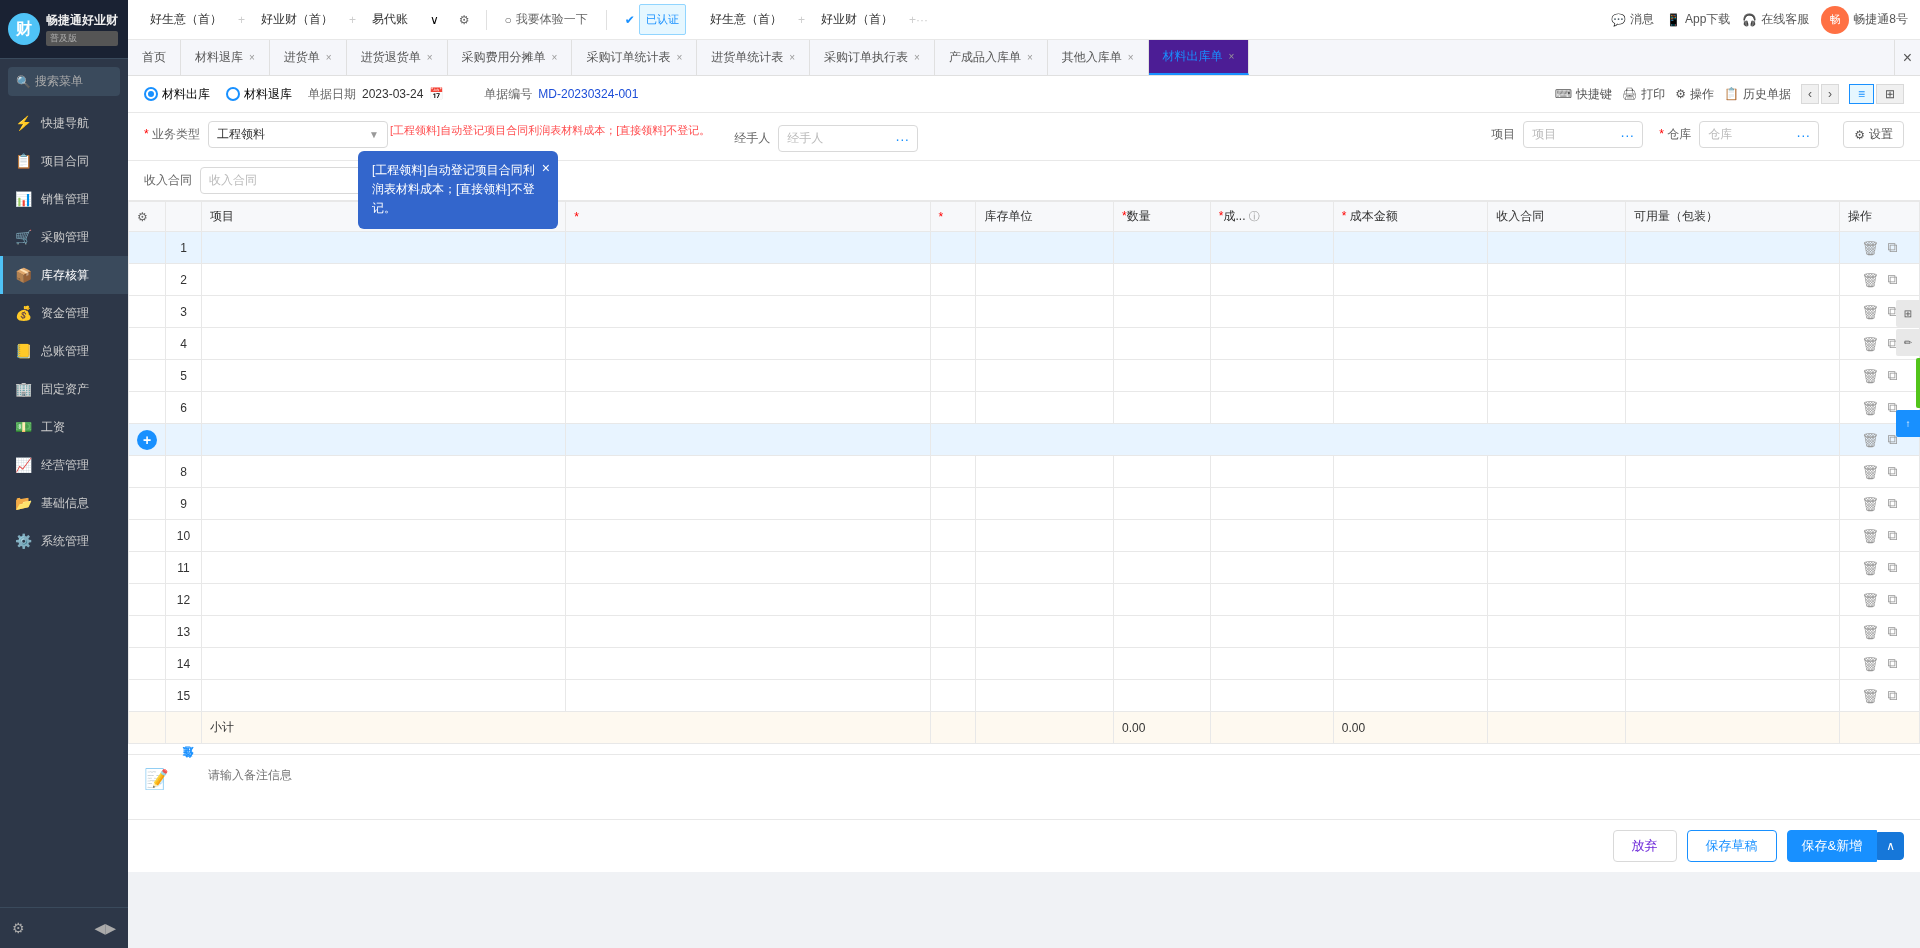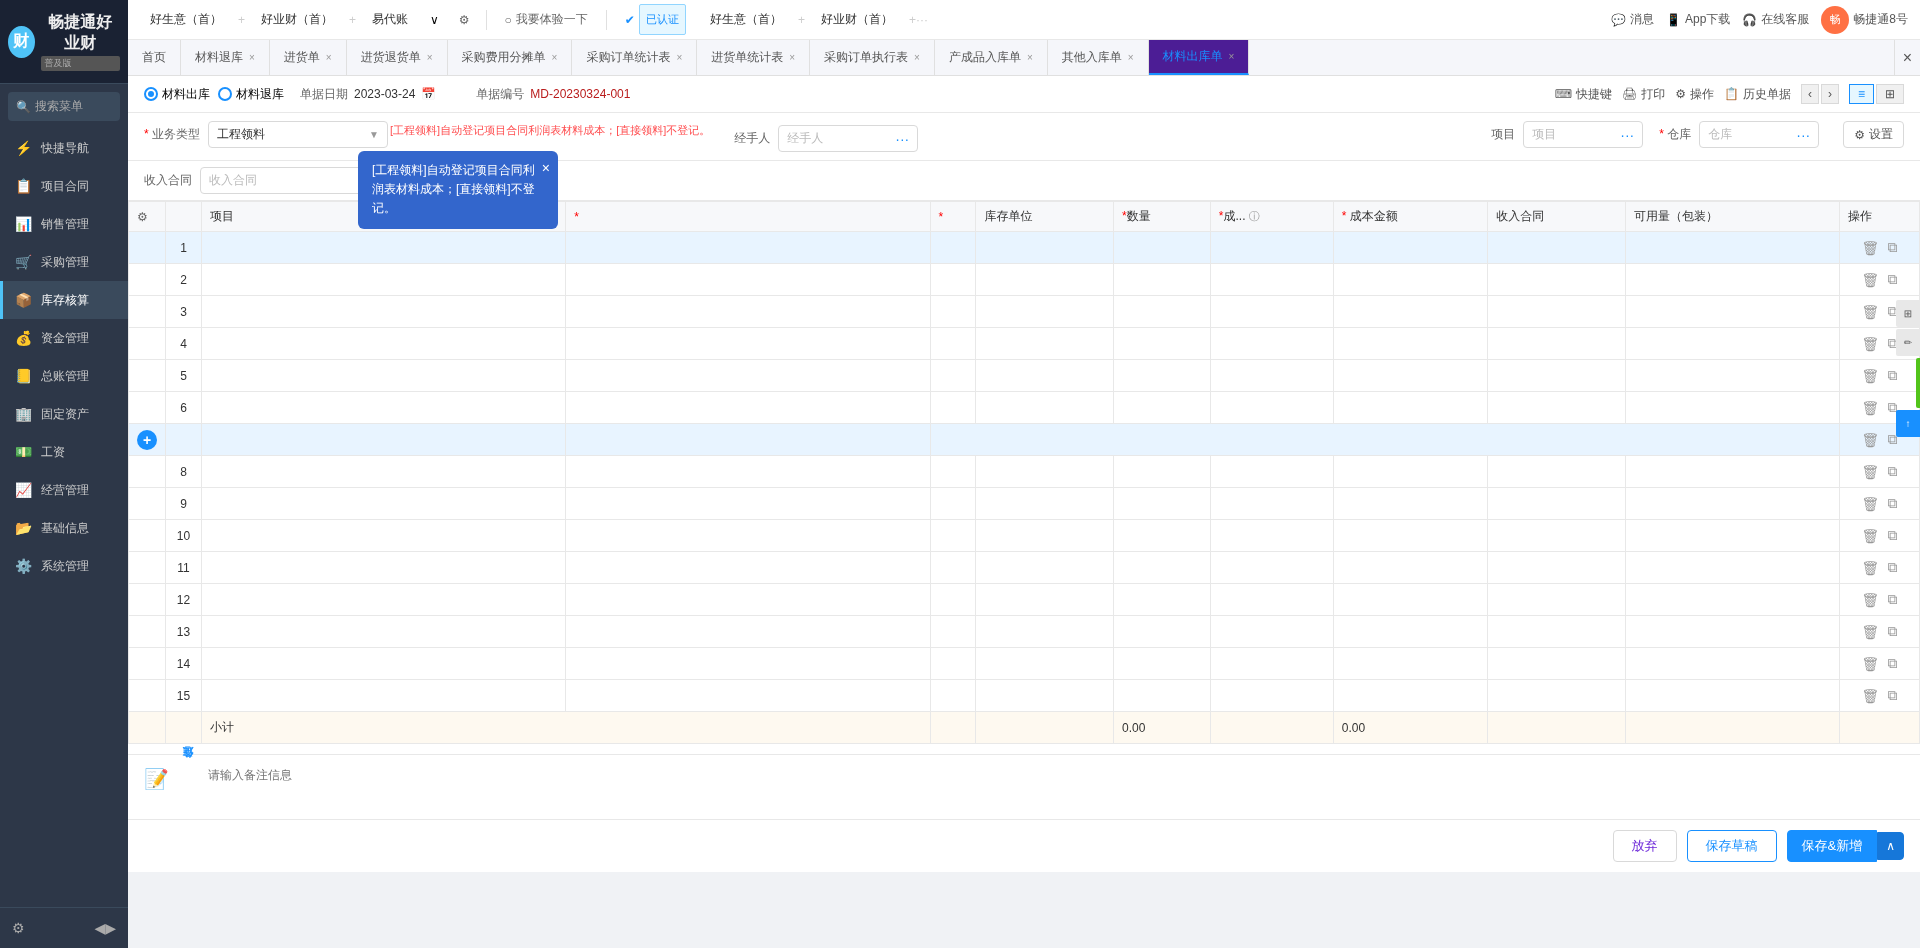--- a/index.html
+++ b/index.html
@@ -55,21 +55,21 @@
     .view-toggle { display: flex; align-items: center; gap: 2px; }
     .view-btn { background: #f0f0f0; border: 1px solid #d9d9d9; padding: 2px 8px; cursor: pointer; color: #555; }
     .view-btn.active { background: #e6f7ff; border-color: #1890ff; color: #1890ff; }
     .form-radio { display: flex; align-items: center; gap: 4px; cursor: pointer; }
     .radio-dot { width: 14px; height: 14px; border-radius: 50%; border: 2px solid #1890ff; display: flex; align-items: center; justify-content: center; }
     .radio-dot.checked::after { content: ''; width: 6px; height: 6px; border-radius: 50%; background: #1890ff; display: block; }
     .form-date { display: flex; align-items: center; gap: 6px; color: #333; }
     .form-date-value { color: #333; font-weight: 500; }
     .form-date-icon { color: #1890ff; cursor: pointer; }
     .form-number { display: flex; align-items: center; gap: 6px; color: #333; margin-left: 24px; }
-    .form-number-value { color: #b91c1c; }
+    .form-number-value { color: #1d4ed8; }
 
     
     .form-fields { padding: 8px 16px; display: flex; align-items: flex-start; gap: 24px; border-bottom: 1px solid #e8e8e8; position: relative; }
     .form-field { display: flex; align-items: flex-start; gap: 2px; }
     .form-field-row { display: flex; align-items: center; gap: 8px; }
     .form-label { color: #666; white-space: nowrap; }
     .form-label.required::before { content: '* '; color: red; }
     .form-input { border: 1px solid #d9d9d9; border-radius: 4px; padding: 4px 8px; min-width: 120px; background: #fff; display: flex; align-items: center; justify-content: space-between; cursor: pointer; }
     .form-input.filled { color: #333; }
     .form-input-text { color: #333; }
@@ -137,21 +137,21 @@
 
     .col-dots { color: #1890ff; cursor: pointer; font-size: 14px; }
   </style>
 </head>
 <body>
 
 <div class="sidebar">
   <div class="sidebar-logo">
     <div class="sidebar-logo-icon">财</div>
     <div>
-      <div style="font-size:16px;color:#eee;font-weight:bold;text-align:center;">畅捷通好业财</div>
+      <div style="font-size:12px;color:#eee;font-weight:bold;">畅捷通好业财</div>
       <div class="sidebar-logo-badge">普及版</div>
     </div>
   </div>
 
   <div class="sidebar-search">
     <button class="sidebar-search-btn">
       <span>🔍</span>
       <span>搜索菜单</span>
     </button>
   </div>
@@ -300,21 +300,21 @@
       <span>材料出库单</span>
       <span class="tabbar-item-close">×</span>
     </div>
     <div class="tabbar-close-all">×</div>
   </div>
 
   <div class="content">
 
     <div class="form-header">
 
-      <div style="display:flex;align-items:center;gap:8px;">
+      <div style="display:flex;align-items:center;gap:16px;">
         <label class="form-radio">
           <div class="radio-dot checked"></div>
           <span>材料出库</span>
         </label>
         <label class="form-radio">
           <div class="radio-dot"></div>
           <span>材料退库</span>
         </label>
       </div>
 

